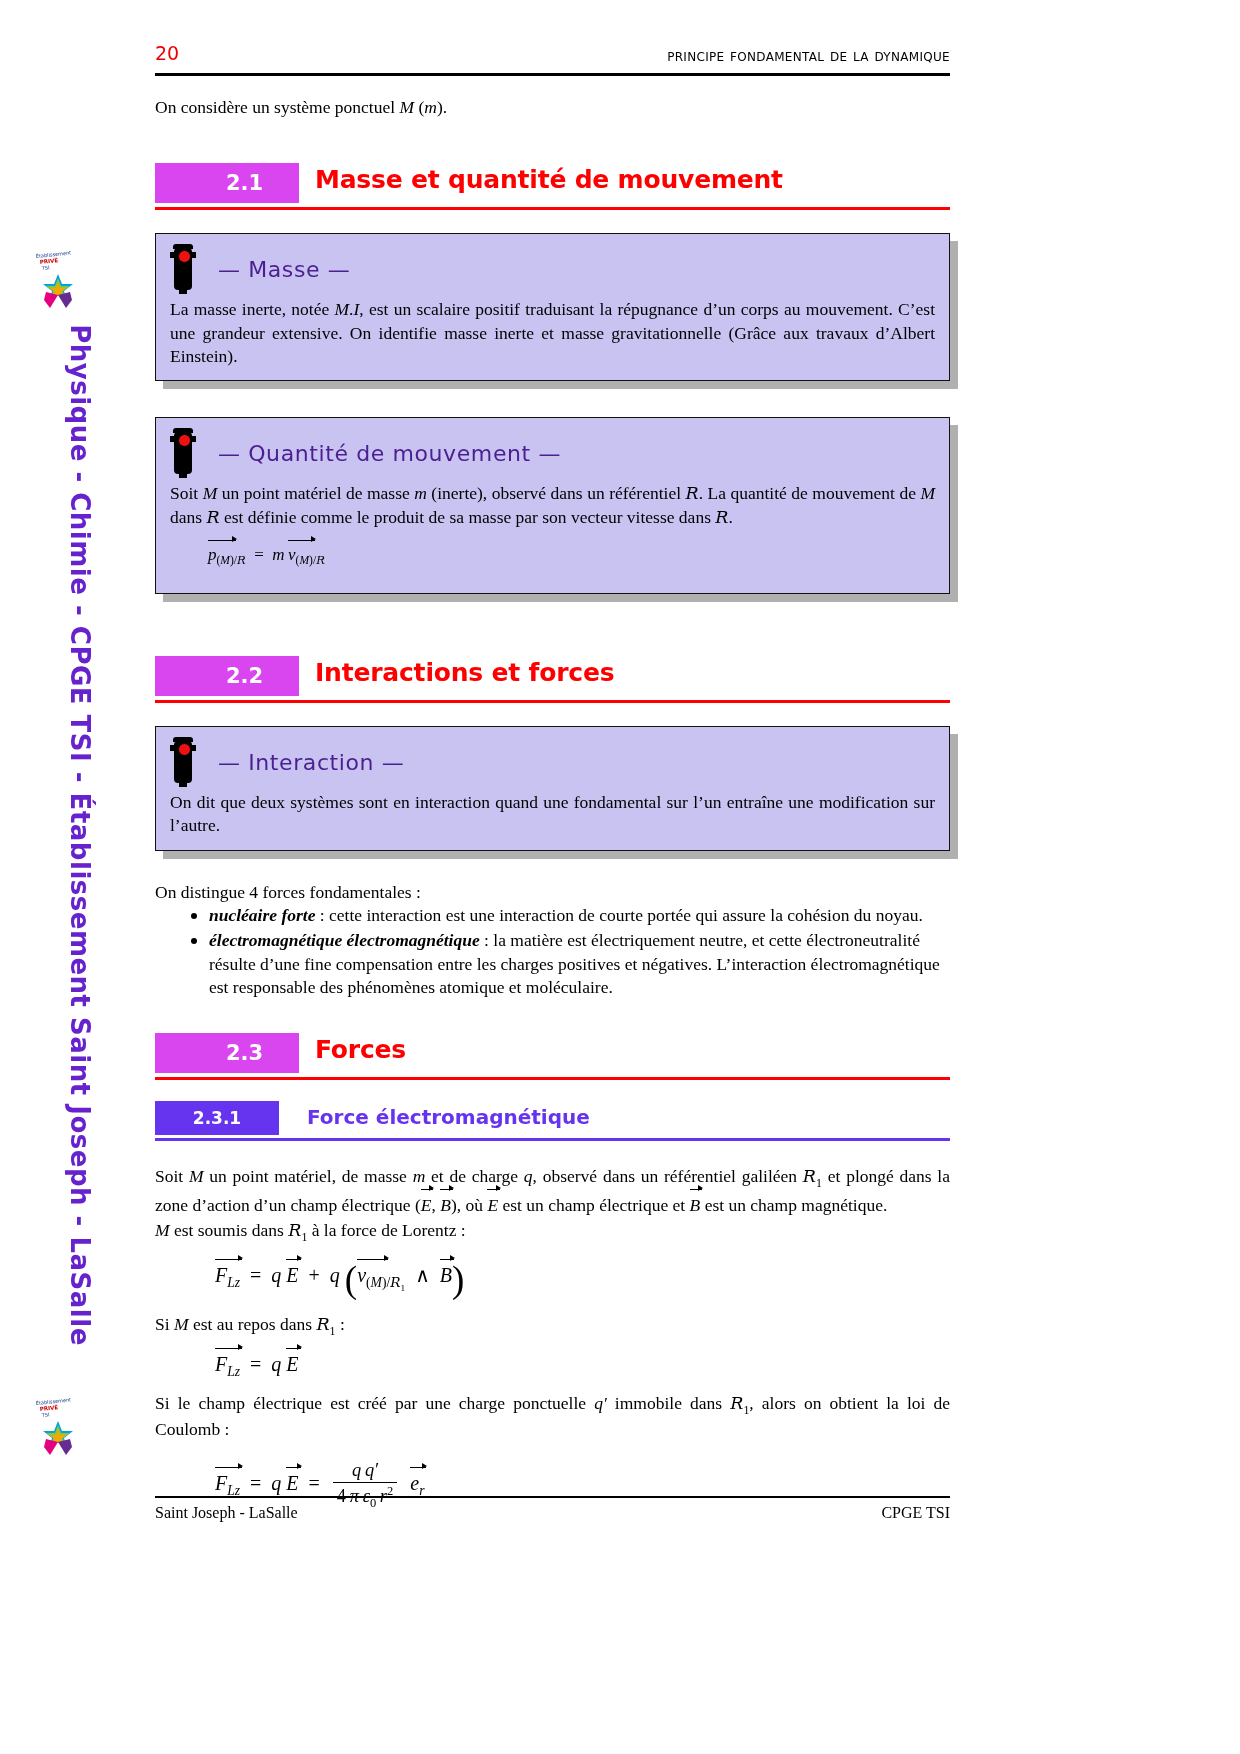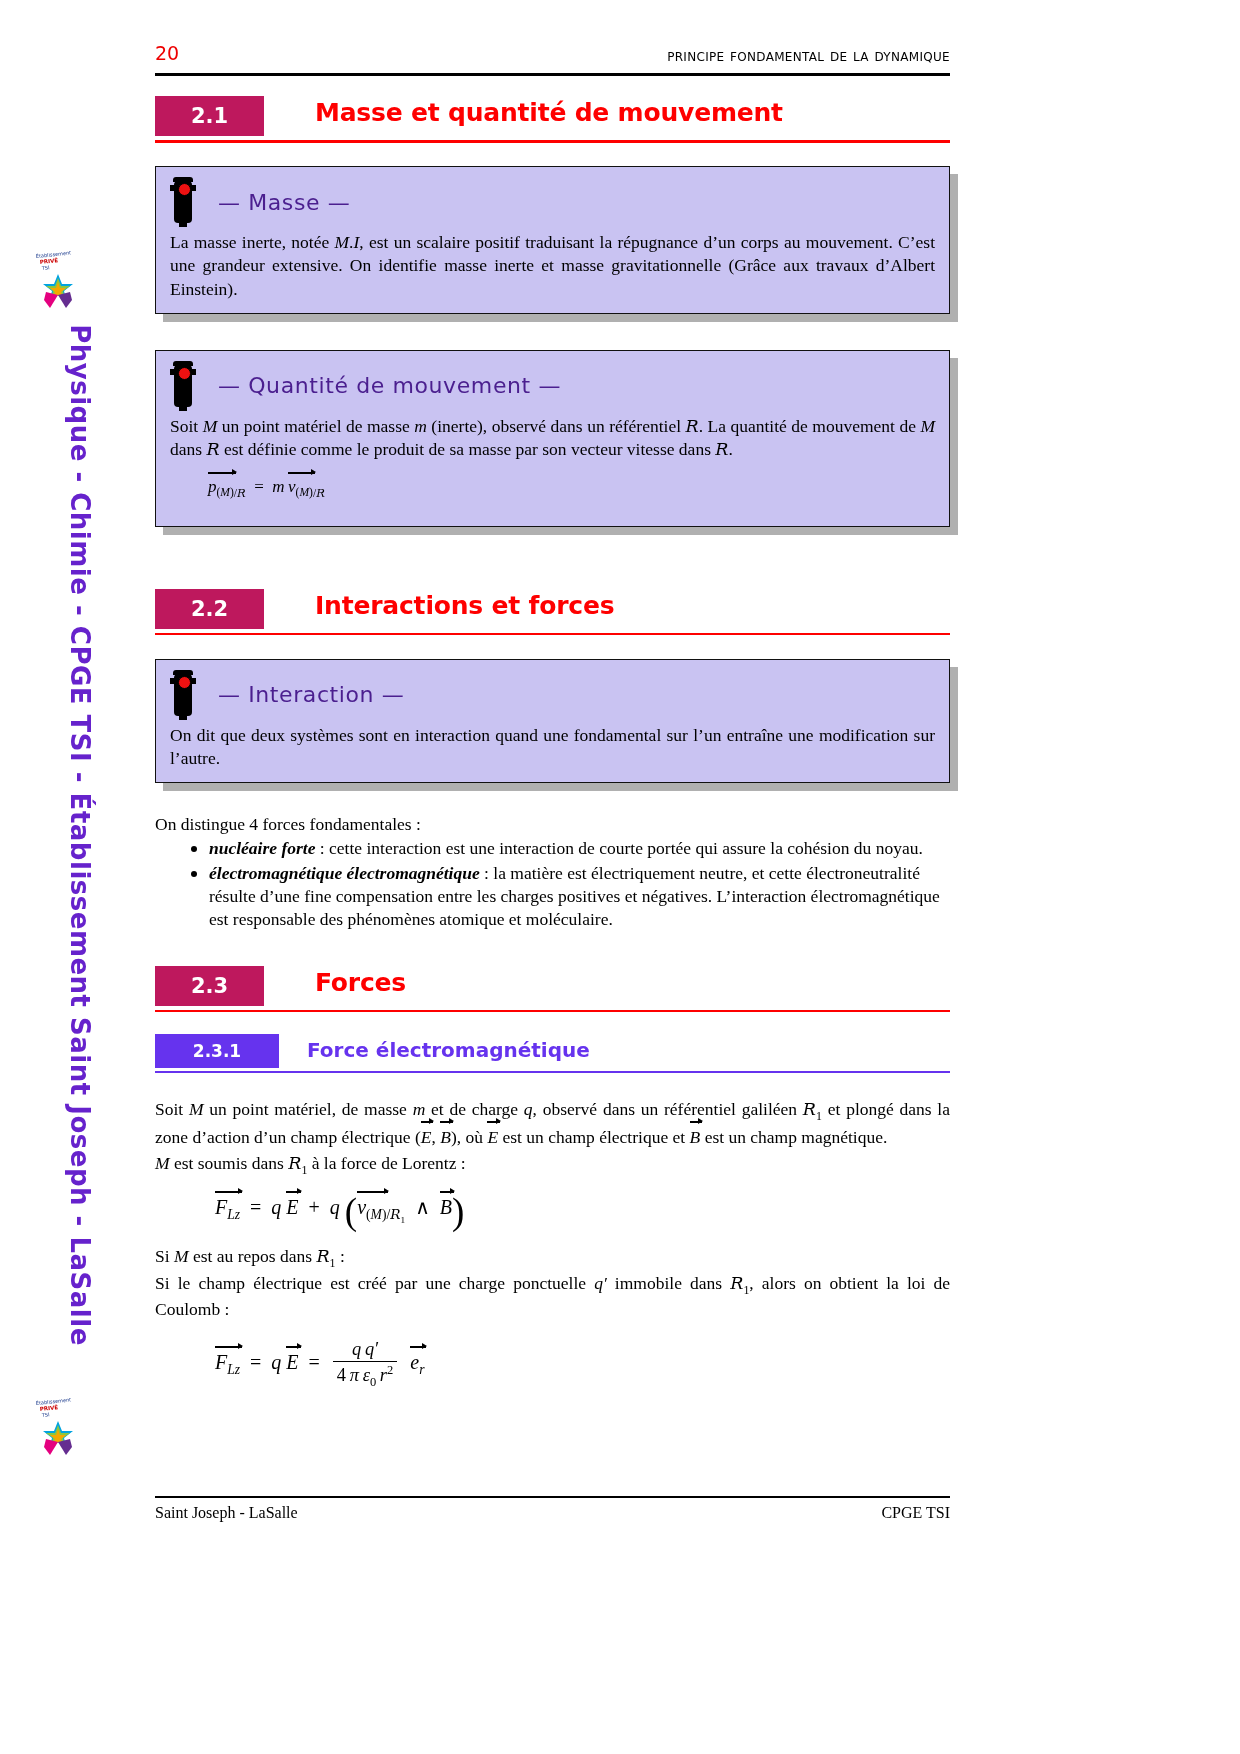--- a/index.html
+++ b/index.html
@@ -108,21 +108,22 @@
   .sec {
     position: relative;
     height: 48px;
     margin: 0;
   }
   .sec .chip {
     position: absolute;
     left: 0; top: 0;
     width: 109px;
     height: 40px;
-    background: #be185d;
+    background: #d946ef;
+    padding-left: 35px;
   }
   .sec .chip span {
     display: block;
     text-align: center;
     line-height: 40px;
     color: #fff;
     font-family: "DejaVu Sans", sans-serif;
     font-weight: bold;
     font-size: 21px;
   }
@@ -411,20 +412,23 @@
   </div>
 
   <div class="hdr">
     <div class="hdr-num">20</div>
     <div class="hdr-title">Principe fondamental de la dynamique</div>
     <div class="hdr-rule"></div>
   </div>
 
   <div class="col">
 
+    <p class="body" style="margin-bottom:44px;">
+      On considère un système ponctuel <span class="mi">M</span> (<span class="mi">m</span>).
+    </p>
 
     <div class="sec">
       <div class="chip">
         <span>2.1</span>
       </div>
       <div class="sec-title">Masse et quantité de mouvement</div>
       <div class="sec-rule"></div>
     </div>
 
     <div class="callout" style="margin-top:22px;">
@@ -543,20 +547,24 @@
     <div class="eqline math">
       <span class="vec"><span class="mi">F</span><sub><span class="mi">Lz</span></sub></span>
       &nbsp;=&nbsp; <span class="mi">q</span>&nbsp;<span class="vec"><span class="mi">E</span></span>
       &nbsp;+&nbsp; <span class="mi">q</span>&nbsp;<span class="paren-big">(</span><span class="vec"><span class="mi">v</span><sub>(<span class="mi">M</span>)</sub></span><sub>/<span class="cal">R</span><sub>1</sub></sub> &nbsp;∧&nbsp; <span class="vec"><span class="mi">B</span></span><span class="paren-big">)</span>
     </div>
 
     <p class="body">
       Si <span class="mi">M</span> est au repos dans <span class="cal">R</span><sub>1</sub>&nbsp;:
     </p>
 
+    <div class="eqline math">
+      <span class="vec"><span class="mi">F</span><sub><span class="mi">Lz</span></sub></span>
+      &nbsp;=&nbsp; <span class="mi">q</span>&nbsp;<span class="vec"><span class="mi">E</span></span>
+    </div>
 
     <p class="body">
       Si le champ électrique est créé par une charge ponctuelle <span class="mi">q</span><span class="mi">′</span> immobile dans <span class="cal">R</span><sub>1</sub>, alors on obtient la loi de Coulomb&nbsp;:
     </p>
 
     <div class="eqline math" style="margin-top:18px;">
       <span class="vec"><span class="mi">F</span><sub><span class="mi">Lz</span></sub></span>
       &nbsp;=&nbsp; <span class="mi">q</span>&nbsp;<span class="vec"><span class="mi">E</span></span>
       &nbsp;=&nbsp;
       <span class="frac">

